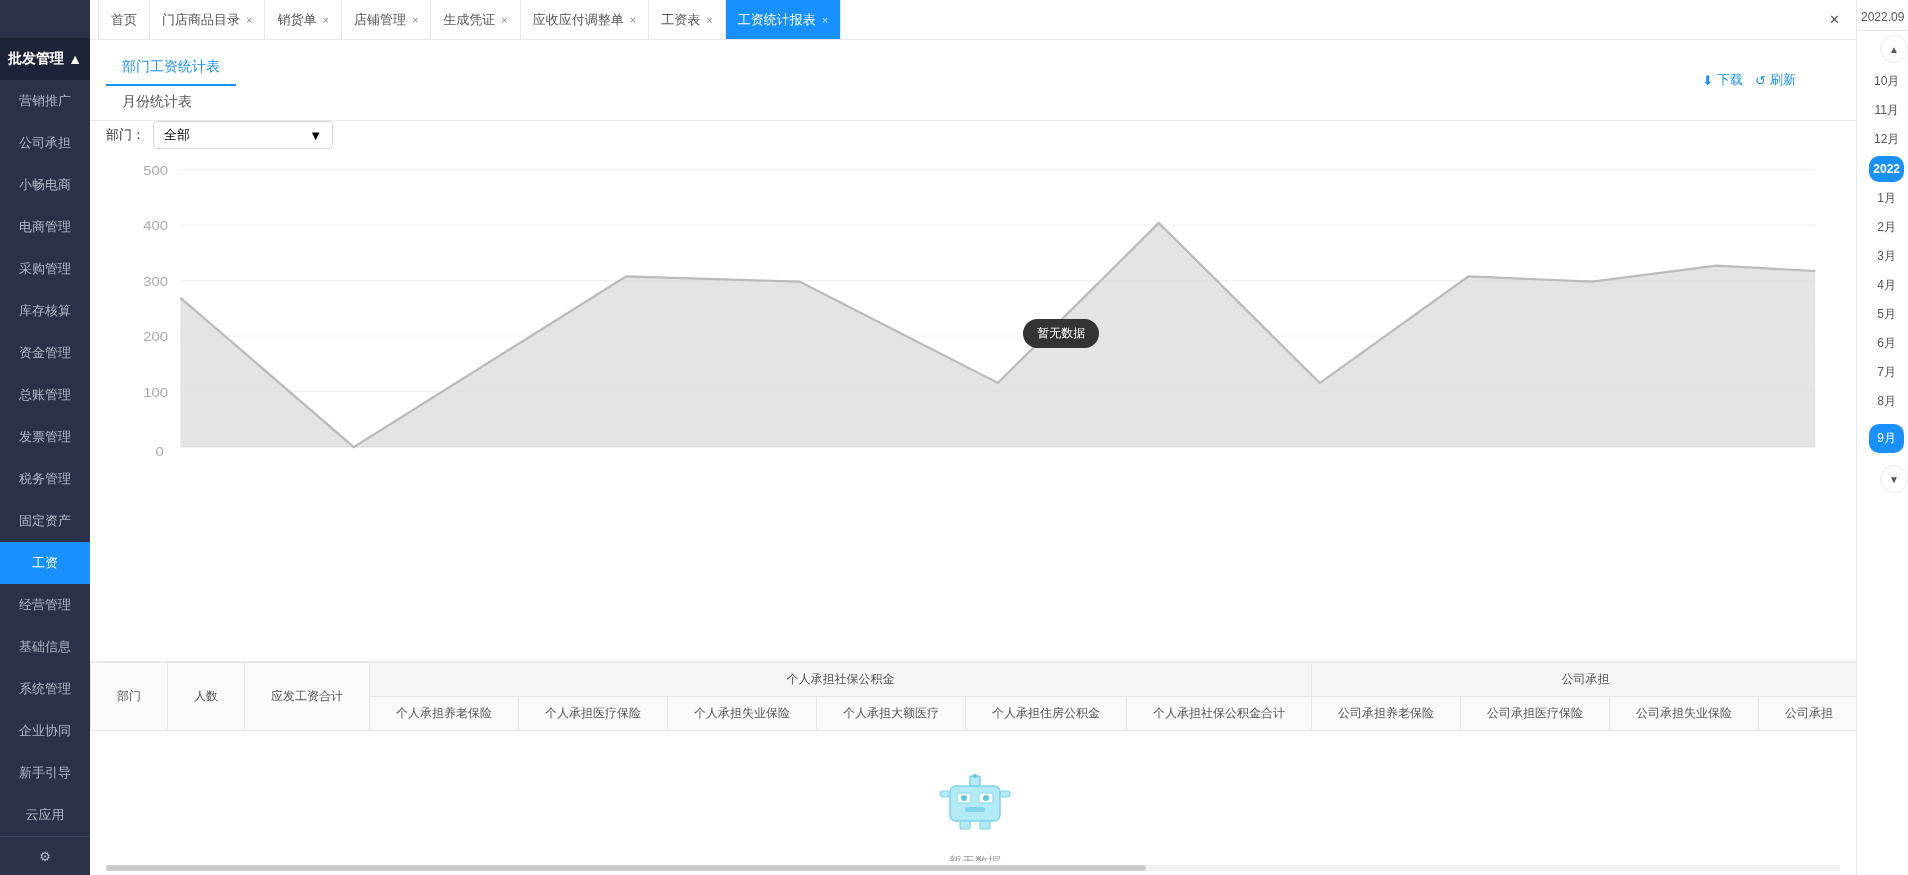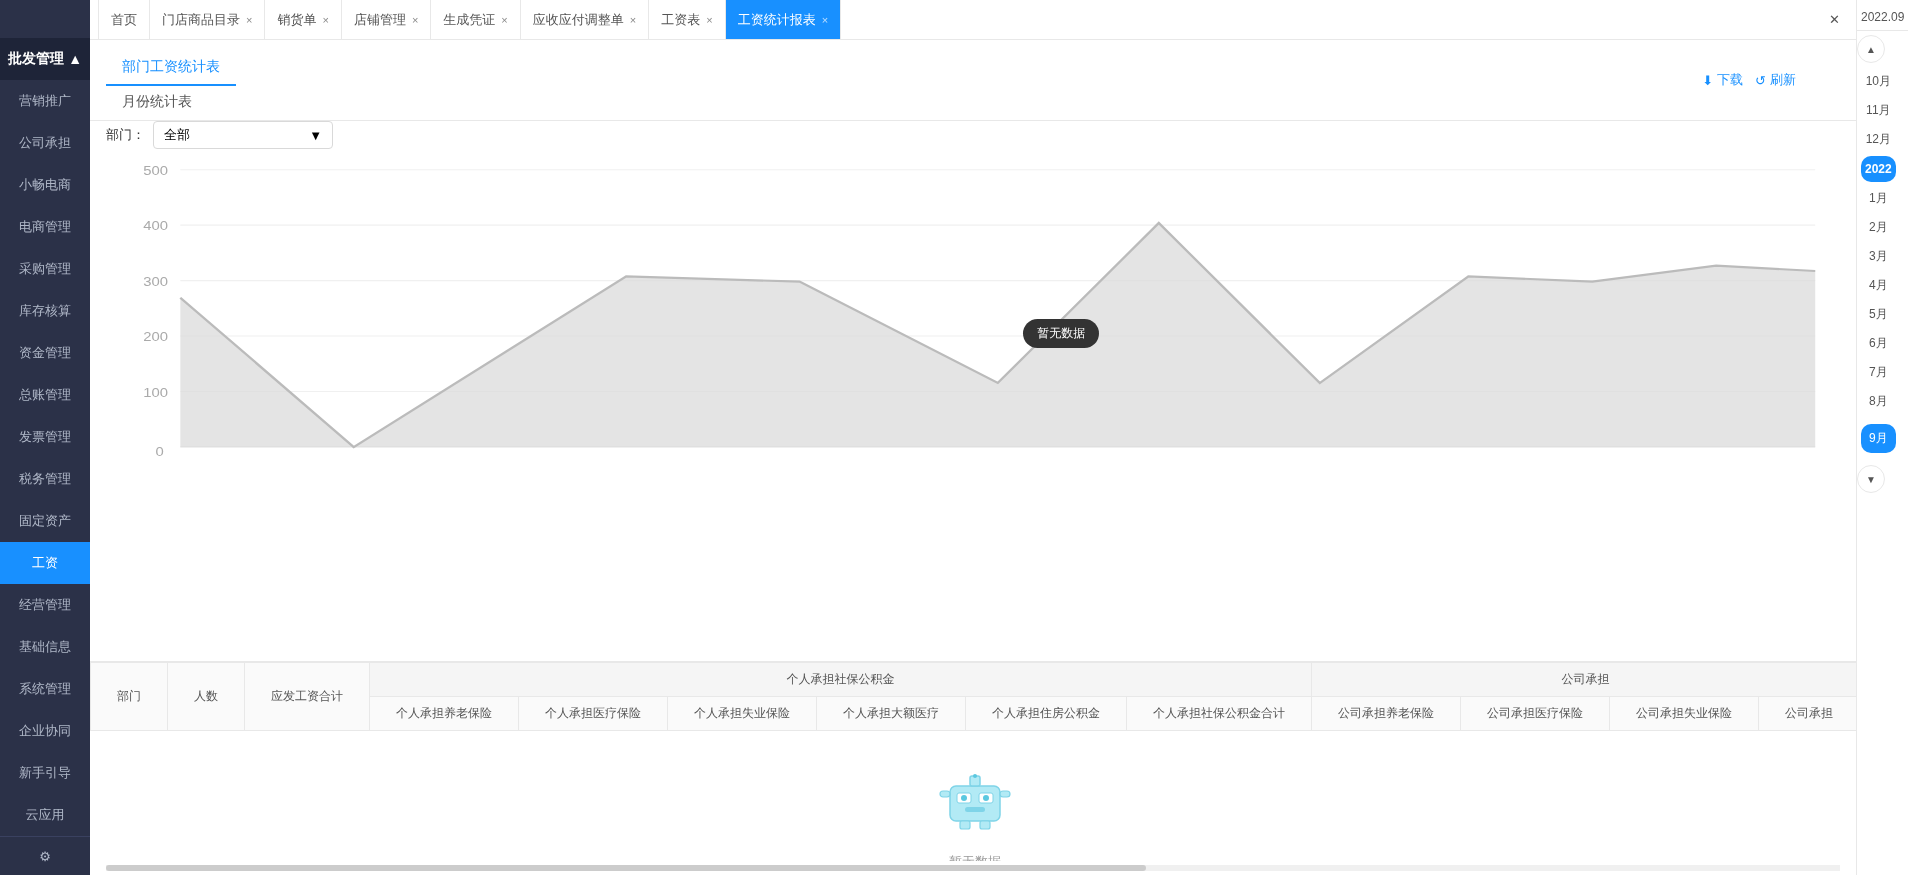--- a/index.html
+++ b/index.html
@@ -235,21 +235,21 @@
       margin-bottom: 12px;
     }
 
     
     .timeline-panel {
       width: 52px;
       background: #fff;
       border-left: 1px solid #e8e8e8;
       display: flex;
       flex-direction: column;
-      align-items: flex-start;
+      align-items: flex-end;
       padding: 4px 0;
       font-size: 12px;
       color: #555;
       overflow-y: auto;
       flex-shrink: 0;
     }
     .timeline-item {
       padding: 6px 4px;
       text-align: center;
       cursor: pointer;

